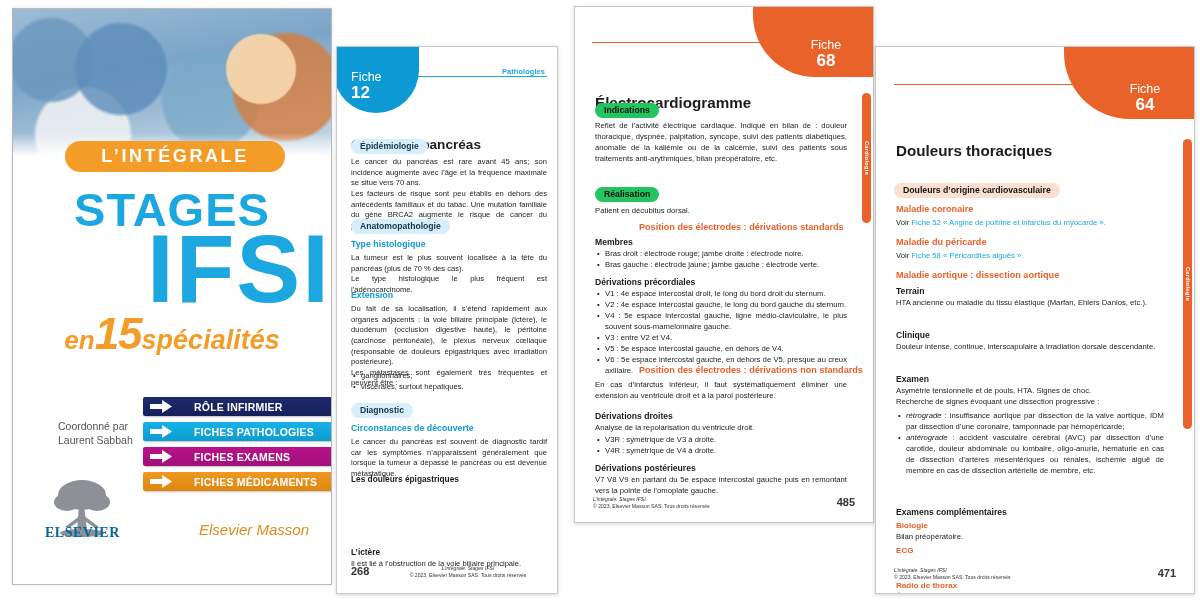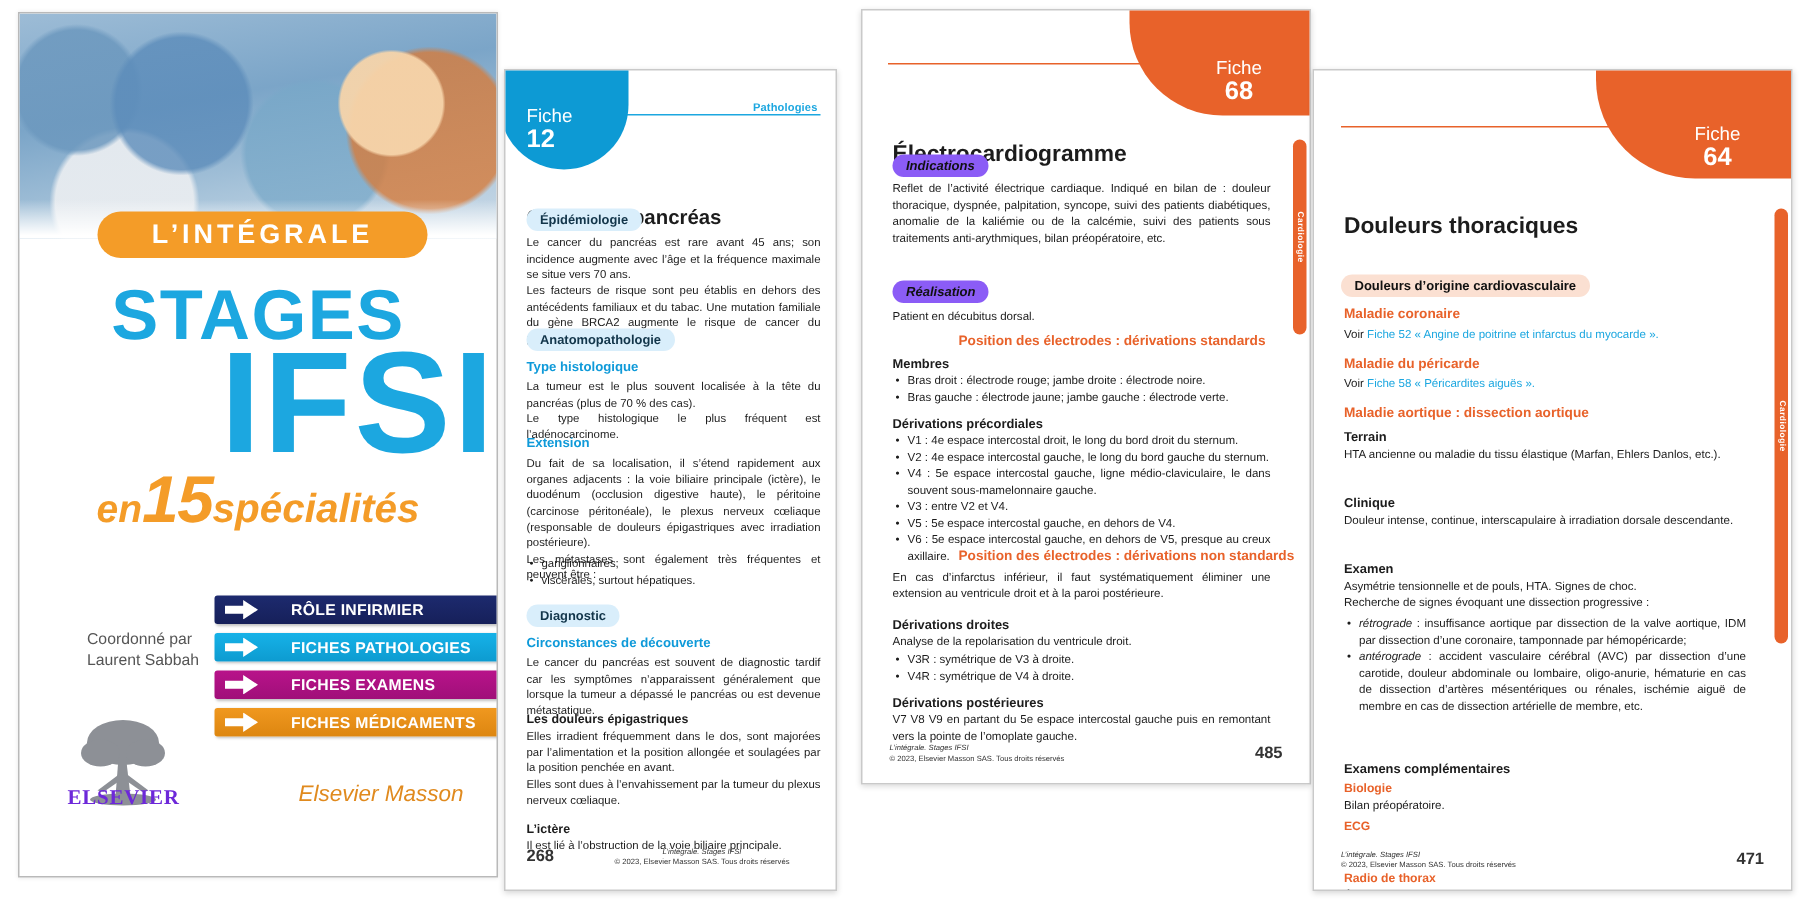--- a/index.html
+++ b/index.html
@@ -80,21 +80,21 @@
 
   .coord {
     position:absolute; left: 45px; top: 410px;
     color:#555; font-size: 10.5px; line-height:1.35;
   }
   .elsevier-logo {
     position:absolute; left: 38px; top: 466px; width: 62px; height: 68px;
   }
   .elsevier-word {
     position:absolute; left: 32px; top: 516px;
-    color:#6d28d9; font-family:"Liberation Serif",serif; font-size: 14px; letter-spacing:.5px; font-weight:bold;
+    color:#0369a1; font-family:"Liberation Serif",serif; font-size: 14px; letter-spacing:.5px; font-weight:bold;
   }
   .elsevier-masson {
     position:absolute; right: 22px; top: 512px;
     color:#e08a1e; font-size: 15px; font-style:italic;
   }
 
   
   .page {
     position: absolute; background:#fff;
     border: 1px solid #c9c9c9;
@@ -149,21 +149,21 @@
   
   #page68 { left: 574px; top: 6px; width: 300px; height: 517px; }
   #page68 .rule { left: 17px; right: 52px; top: 35px; background:#e8622a; }
   #page68 .kicker { right: 58px; top: 27px; color:#e8622a; }
   #page68 .orange-blob {
     position:absolute; right:-6px; top:-8px; width:126px; height:78px;
     background:#e8622a; border-radius: 0 0 0 62px;
   }
   #page68 .fiche-badge { right: 14px; top: 32px; width: 66px; }
   #page68 .pg-title { left: 20px; top: 64px; font-size: 15.2px; }
-  #page68 .h-pill { background:#8b5cf6; color:#111; font-size:8.7px;font-style:italic; }
+  #page68 .h-pill { background:#22c55e; color:#111; font-size:8.7px; }
   #page68 .h-sub { color:#e8622a; font-size:9.1px;padding-left:44px; }
   #page68 .h-sub2 { font-size:8.6px; }
   #page68 .para, #page68 .bullets { font-size:7.7px; line-height:1.42; }
   #page68 .side-tab { right: 2px; top: 86px; width: 9px; height: 130px; background:#e8622a; }
   #page68 .folio { right: 18px; bottom: 14px; font-size: 11px; }
   #page68 .copyright { left: 18px; bottom: 12px; font-size: 5.1px; text-align:left; }
 
   
   #page64 { left: 875px; top: 46px; width: 320px; height: 548px; }
   #page64 .rule { left: 18px; right: 60px; top: 37px; background:#e8622a; }
@@ -261,22 +261,20 @@
     <ul class="bullets" style="left:16px; right:10px; top:324px;">
       <li>ganglionnaires;</li>
       <li>viscérales, surtout hépatiques.</li>
     </ul>
 
     <div class="h-pill" style="left:14px; top:356px;">Diagnostic</div>
     <div class="h-sub" style="left:14px; top:376px;">Circonstances de découverte</div>
     <div class="para" style="left:14px; right:10px; top:390px;">Le cancer du pancréas est souvent de diagnostic tardif car les symptômes n’apparaissent généralement que lorsque la tumeur a dépassé le pancréas ou est devenue métastatique.</div>
 
     <div class="h-sub2" style="left:14px; top:427px;">Les douleurs épigastriques</div>
-    <div class="para" style="left:14px; right:10px; top:439px; white-space:pre-line;">Elles irradient fréquemment dans le dos, sont majorées par l’alimentation et la position allongée et soulagées par la position penchée en avant.
-Elles sont dues à l’envahissement par la tumeur du plexus nerveux cœliaque.</div>
 
     <div class="h-sub2" style="left:14px; top:500px;">L’ictère</div>
     <div class="para" style="left:14px; right:10px; top:512px;">Il est lié à l’obstruction de la voie biliaire principale.</div>
 
     <div class="folio">268</div>
     <div class="copyright">
       <i>L’intégrale. Stages IFSI</i><br>
       <span>© 2023, Elsevier Masson SAS. Tous droits réservés</span>
     </div>
   </div>
@@ -301,21 +299,21 @@
     <div class="h-sub2" style="left:20px; top:230px;">Membres</div>
     <ul class="bullets" style="left:22px; right:26px; top:242px;">
       <li>Bras droit : électrode rouge; jambe droite : électrode noire.</li>
       <li>Bras gauche : électrode jaune; jambe gauche : électrode verte.</li>
     </ul>
 
     <div class="h-sub2" style="left:20px; top:270px;">Dérivations précordiales</div>
     <ul class="bullets" style="left:22px; right:26px; top:282px;">
       <li>V1 : 4e espace intercostal droit, le long du bord droit du sternum.</li>
       <li>V2 : 4e espace intercostal gauche, le long du bord gauche du sternum.</li>
-      <li>V4 : 5e espace intercostal gauche, ligne médio-claviculaire, le dans souvent sous-mamelonnaire gauche.</li>
+      <li>V4 : 5e espace intercostal gauche, ligne médio-claviculaire, le plus souvent sous-mamelonnaire gauche.</li>
       <li>V3 : entre V2 et V4.</li>
       <li>V5 : 5e espace intercostal gauche, en dehors de V4.</li>
       <li>V6 : 5e espace intercostal gauche, en dehors de V5, presque au creux axillaire.</li>
     </ul>
 
     <div class="h-sub" style="left:20px; top:358px;">Position des électrodes : dérivations non standards</div>
     <div class="para" style="left:20px; right:26px; top:373px;">En cas d’infarctus inférieur, il faut systématiquement éliminer une extension au ventricule droit et à la paroi postérieure.</div>
 
     <div class="h-sub2" style="left:20px; top:404px;">Dérivations droites</div>
     <div class="para" style="left:20px; right:26px; top:416px;">Analyse de la repolarisation du ventricule droit.</div>

